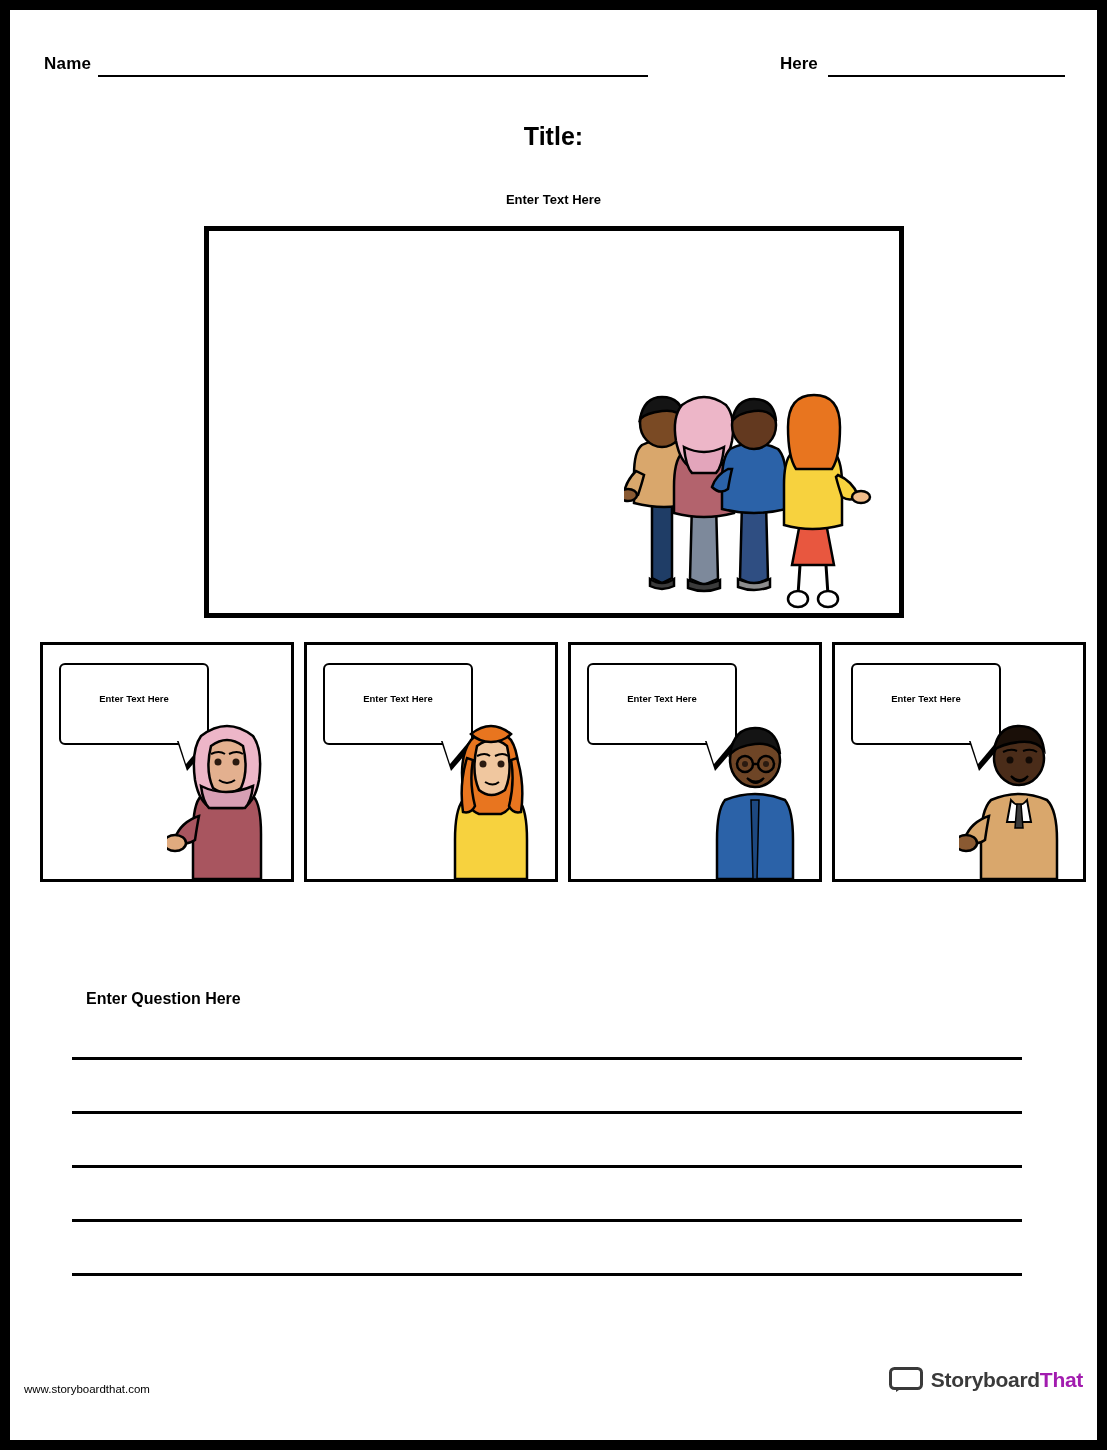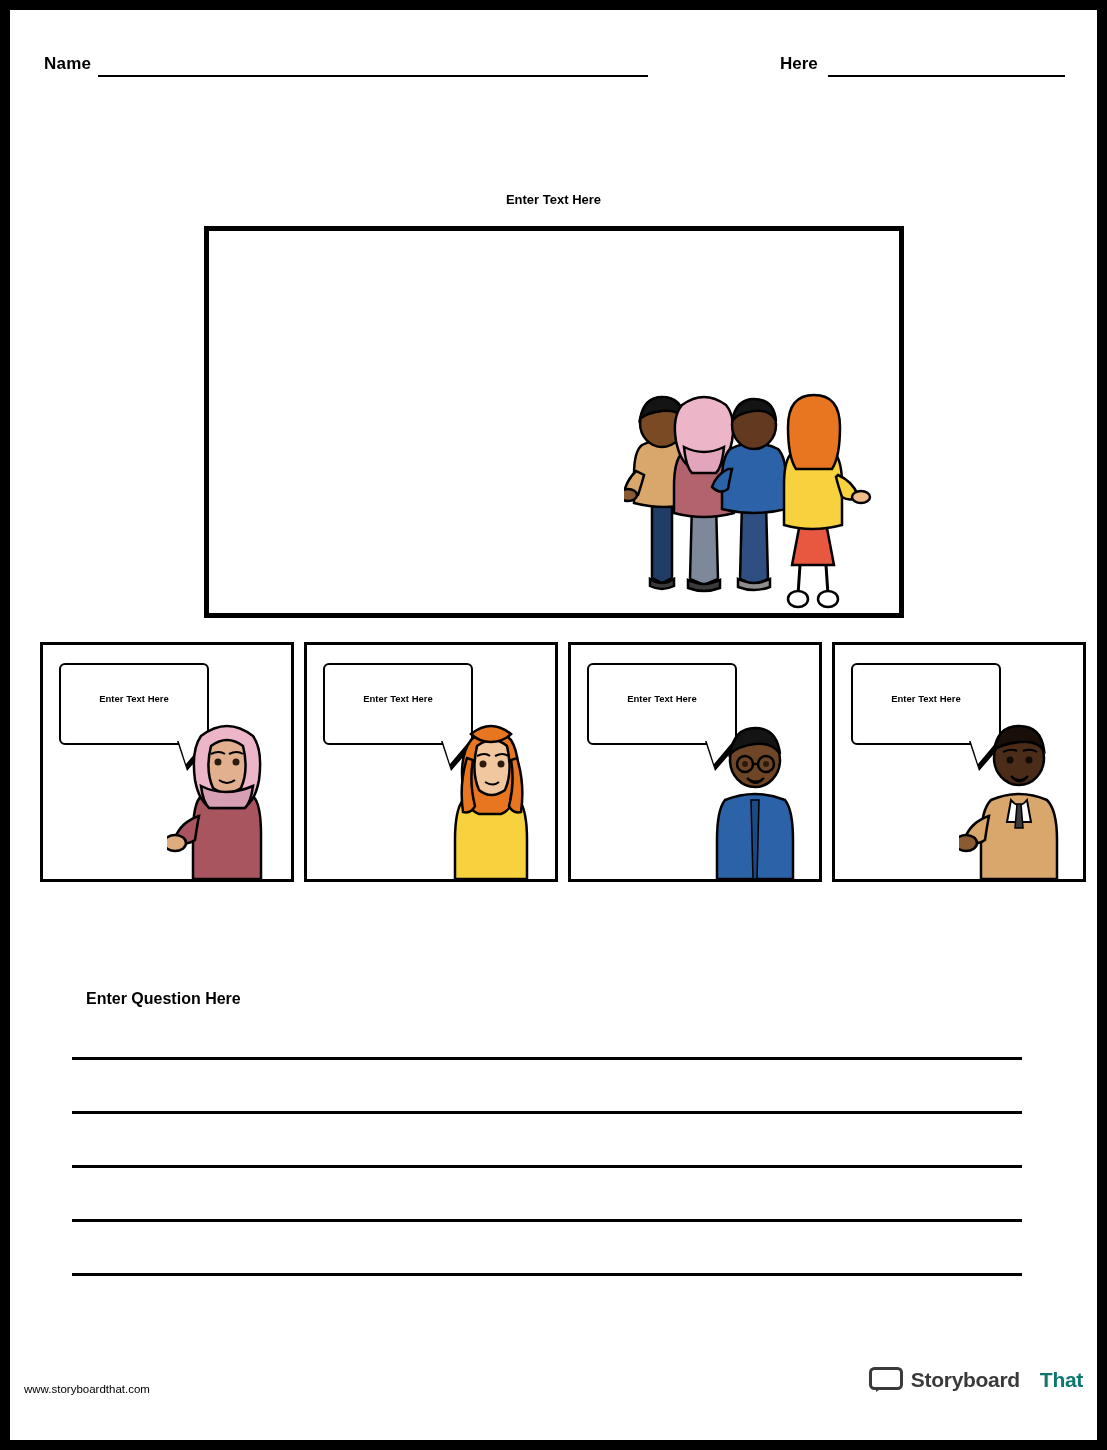--- a/index.html
+++ b/index.html
@@ -194,32 +194,33 @@
     display: flex;
     align-items: center;
     gap: 8px;
   }
   .brand-text {
     font-size: 21px;
     font-weight: bold;
     color: #3a3a3a;
     letter-spacing: -.3px;
   }
-  .brand-text .light { color: #0f766e; font-weight: bold; margin-left: 20px; }
+  .brand-text .light { color: #a21caf; font-weight: bold; }
 </style>
 </head>
 <body>
 
 <div class="page">
 
   <div class="name-label">Name</div>
   <div class="name-line"></div>
   <div class="date-label">Here</div>
   <div class="date-line"></div>
 
+  <div class="title">Title:</div>
   <div class="enter-text-top">Enter Text Here</div>
 
   <div class="main-panel">
     <svg class="group-art" viewBox="0 0 265 230">
 
       <g>
         <path d="M28 112 L28 195 L38 200 L48 195 L48 112 Z" fill="#1f3d66" stroke="#000" stroke-width="2.5"></path>
         <path d="M26 196 q12 8 24 0 l0 7 q-12 6 -24 0 Z" fill="#3b3b3b" stroke="#000" stroke-width="2.5"></path>
         <path d="M18 62 q20 -10 40 0 q8 6 8 30 l0 28 q-24 8 -56 0 l0 -28 q0 -24 8 -30 Z" fill="#d9a76c" stroke="#000" stroke-width="2.5"></path>
         <path d="M12 88 q-10 10 -12 22 q6 8 14 2 q4 -12 6 -20 Z" fill="#d9a76c" stroke="#000" stroke-width="2.5"></path>

